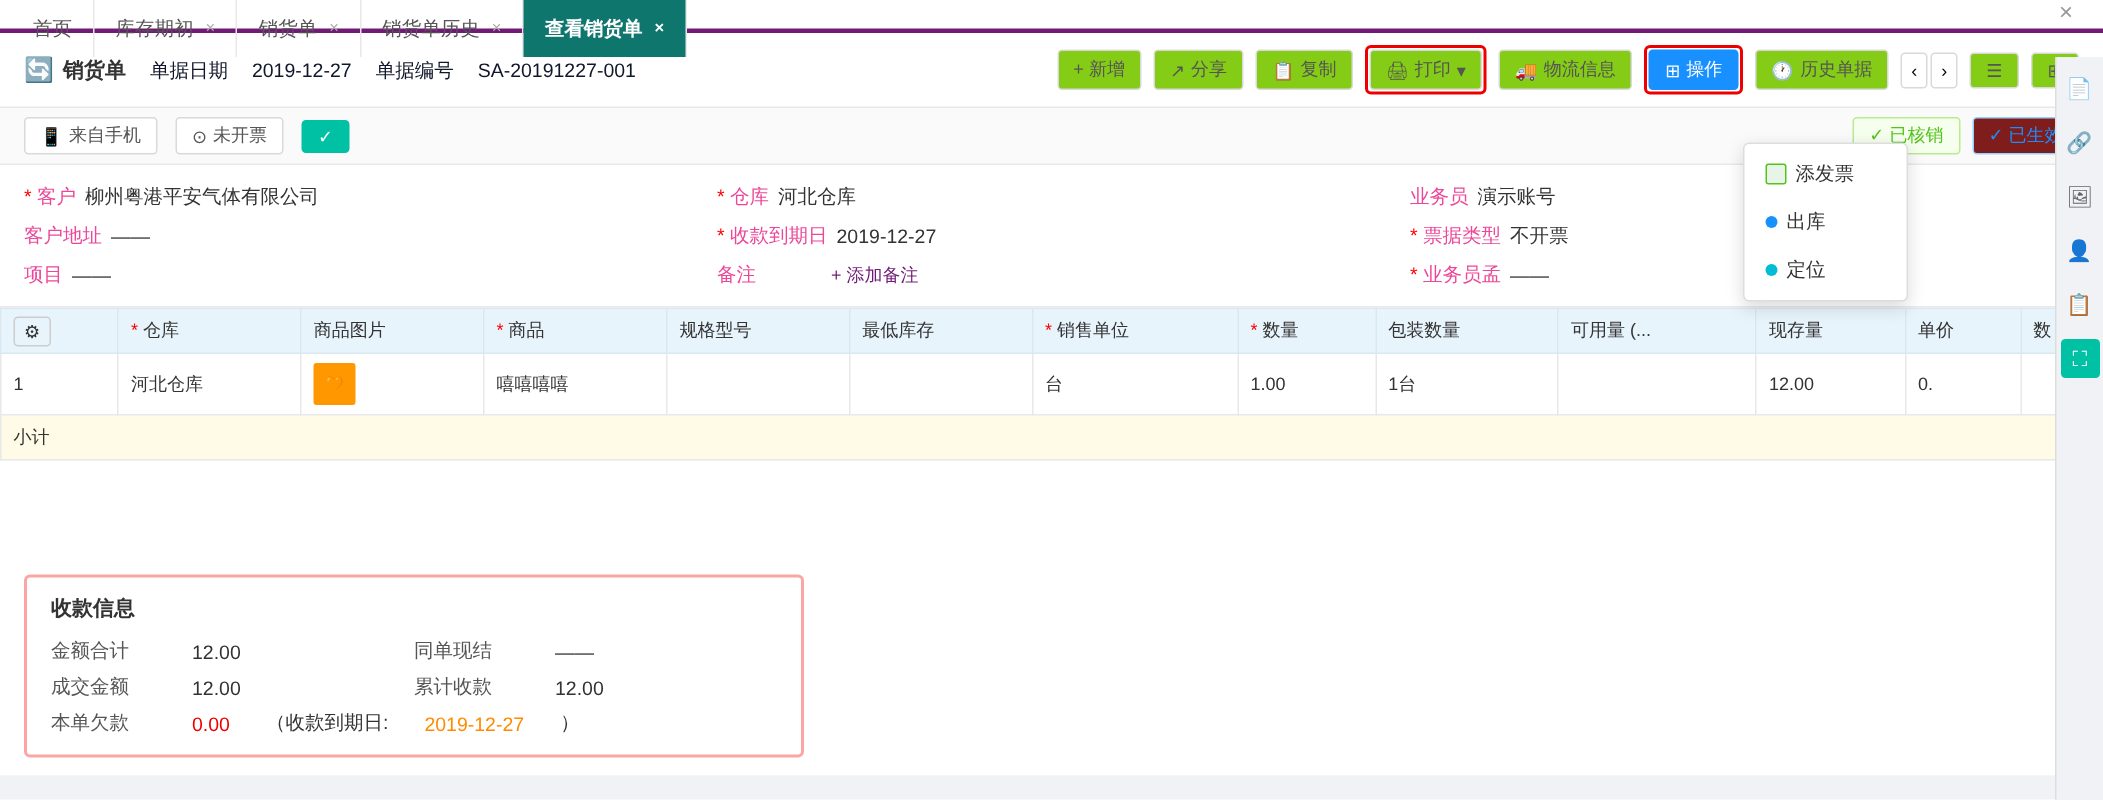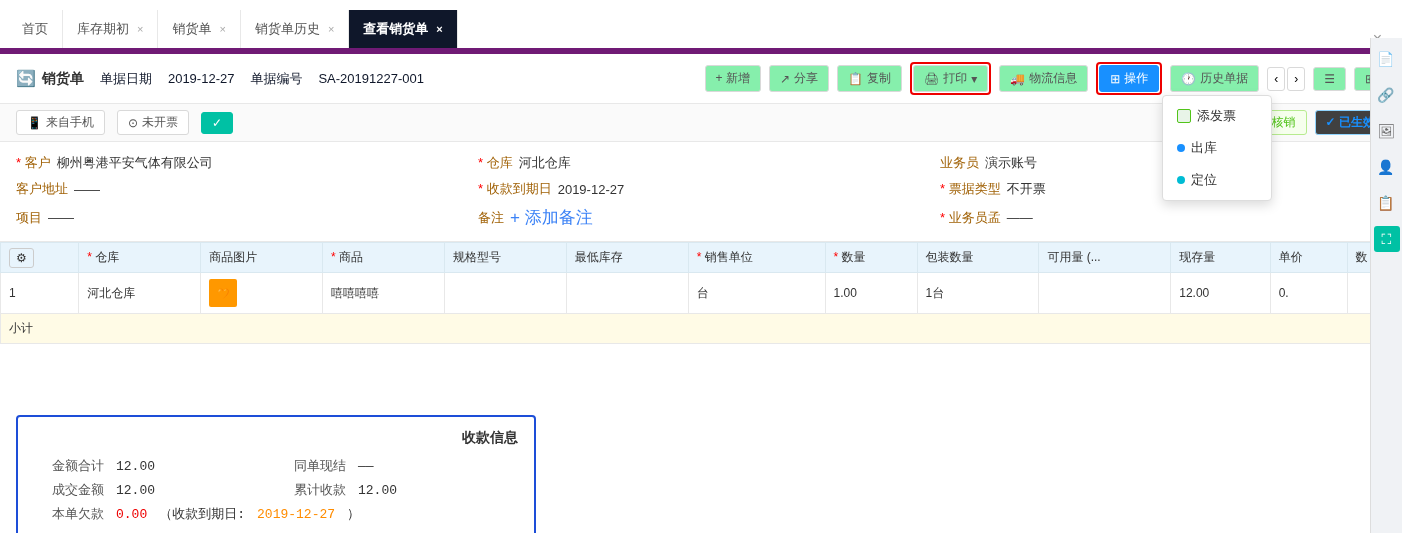--- a/index.html
+++ b/index.html
@@ -1,30 +1,30 @@
 <!DOCTYPE html>
 <html><head>
   <meta charset="utf-8">
   <style>
     * { box-sizing: border-box; margin: 0; padding: 0; }
     body { font-family: 'Microsoft YaHei', Arial, sans-serif; font-size: 13px; background: #f0f2f5; color: #333; overflow: hidden; }
 
     
     .tab-bar {
-      display: flex; align-items: flex-end; background: #fff;
-      border-bottom: 6px solid #701a75; height: 54px; padding: 0 8px;
+      display: flex; align-items: flex-start; background: #fff;
+      border-bottom: 3px solid #701a75; height: 22px; padding: 0 8px;
       position: relative;
     }
     .tab-item {
       display: flex; align-items: center; padding: 0 14px; height: 38px;
       cursor: pointer; font-size: 13px; color: #555; white-space: nowrap;
       border-right: 1px solid #e8e8e8; gap: 4px;
     }
     .tab-item.active {
-      background: #0f172a; color: #fff; font-weight: bold;
+      background: #0f766e; color: #fff; font-weight: bold;
     }
     .tab-item .close-btn { font-size: 11px; color: #aaa; margin-left: 4px; cursor: pointer; }
     .tab-item.active .close-btn { color: #fff; }
     .tab-close-right {
       margin-left: auto; font-size: 16px; color: #999; cursor: pointer; padding: 0 12px;
     }
 
     
     .main-content {
       background: #fff; margin: 0; height: calc(100vh - 38px); display: flex; flex-direction: column;
@@ -41,21 +41,21 @@
     .doc-title .icon { color: #00c1a4; font-size: 16px; }
     .doc-meta { display: flex; align-items: center; gap: 16px; font-size: 13px; color: #555; }
     .doc-meta span { color: #0f172a; }
 
     
     .toolbar-right {
       margin-left: auto; display: flex; align-items: center; gap: 8px;
     }
     .btn-toolbar {
       display: flex; align-items: center; gap: 4px; padding: 4px 10px;
-      border: 1px solid #d9d9d9; border-radius: 3px; background: #86efac;
+      border: 1px solid #d9d9d9; border-radius: 3px; background: #84cc16;
       cursor: pointer; font-size: 12px; color: #555; white-space: nowrap;
     }
     .btn-toolbar.active-op {
       background: #1890ff; color: #fff; border-color: #1890ff;
     }
     .nav-arrows { display: flex; gap: 2px; }
     .nav-arrow { padding: 4px 6px; border: 1px solid #d9d9d9; border-radius: 3px; cursor: pointer; font-size: 12px; background: #fff; }
 
     
     .status-row {
@@ -66,61 +66,61 @@
       display: flex; align-items: center; gap: 4px; padding: 3px 10px;
       border: 1px solid #d9d9d9; border-radius: 3px; background: #fff;
       cursor: pointer; font-size: 12px; color: #555;
     }
     .btn-confirm { background: #00c1a4; color: #fff; border-color: #00c1a4; }
     .status-badge-green {
       background: #f6ffed; color: #52c41a; border: 1px solid #b7eb8f;
       border-radius: 3px; padding: 3px 10px; font-size: 12px;
     }
     .status-badge-blue {
-      background: #404040; color: #1890ff; border: 1px solid #91d5ff;
-      border-radius: 3px; padding: 3px 10px; font-size: 12px; font-weight: bold;
+      background: #7f1d1d; color: #1890ff; border: 1px solid #91d5ff;
+      border-radius: 3px; padding: 3px 10px; font-size: 12px;
     }
 
     
     .form-section {
       padding: 12px 16px; display: grid; grid-template-columns: 1fr 1fr 1fr;
       gap: 8px 16px; border-bottom: 1px solid #e8e8e8;
     }
     .form-row { display: flex; align-items: center; gap: 6px; font-size: 13px; }
-    .form-label { color: #a16207; white-space: nowrap; }
+    .form-label { color: #ec4899; white-space: nowrap; }
     .form-label.required::before { content: '* '; color: red; }
     .form-value { color: #333; font-weight: 500; }
 
     
-    .add-note-btn { color: #3b82f6; cursor: pointer; display: flex; align-items: center; gap: 2px; font-size: 17px; }
+    .add-note-btn { color: #701a75; cursor: pointer; display: flex; align-items: center; gap: 2px; font-size: 12px; margin-left: 44px; }
 
     
     .table-section { flex: 1; overflow: auto; }
     .data-table { width: 100%; border-collapse: collapse; font-size: 12px; }
     .data-table th {
       background: #e8f4fc; border: 1px solid #d9e8f0; padding: 6px 8px;
       text-align: left; white-space: nowrap; font-weight: normal; color: #333;
     }
     .data-table td {
       border: 1px solid #e8e8e8; padding: 6px 8px; white-space: nowrap;
     }
     .data-table tr.subtotal td { background: #fffbe6; }
     .gear-icon { background: #e8f4fc; border: 1px solid #ccc; padding: 2px 6px; border-radius: 3px; cursor: pointer; }
 
     
     .product-img { width: 28px; height: 28px; background: #ff9800; display: inline-flex; align-items: center; justify-content: center; color: #fff; font-size: 10px; border-radius: 2px; }
 
     
     .payment-info {
-      border: 2px solid #1d4ed8; border-radius: 4px; margin: 12px 16px;
-      padding: 12px 16px; background: #fff; max-width: 520px; text-align: right;
+      border: 2px solid #fca5a5; border-radius: 4px; margin: 12px 16px;
+      padding: 12px 16px; background: #fff; max-width: 520px;
     }
     .payment-title { font-weight: bold; font-size: 14px; margin-bottom: 10px; }
     .payment-grid { display: grid; grid-template-columns: 1fr 1fr; gap: 6px 0; font-size: 13px; }
-    .payment-row { display: flex; gap: 12px; align-items: center; font-family: Liberation Mono, monospace; }
+    .payment-row { display: flex; gap: 24px; align-items: center; }
     .payment-label { color: #555; min-width: 70px; }
     .payment-val { color: #333; }
     .payment-val.red { color: #e00; }
     .payment-val.orange { color: #ff8c00; }
 
     
     .right-sidebar {
       position: fixed; right: 0; top: 38px; bottom: 0; width: 32px;
       background: #f0f2f5; border-left: 1px solid #ddd;
       display: flex; flex-direction: column; align-items: center; padding: 8px 0; gap: 10px;

